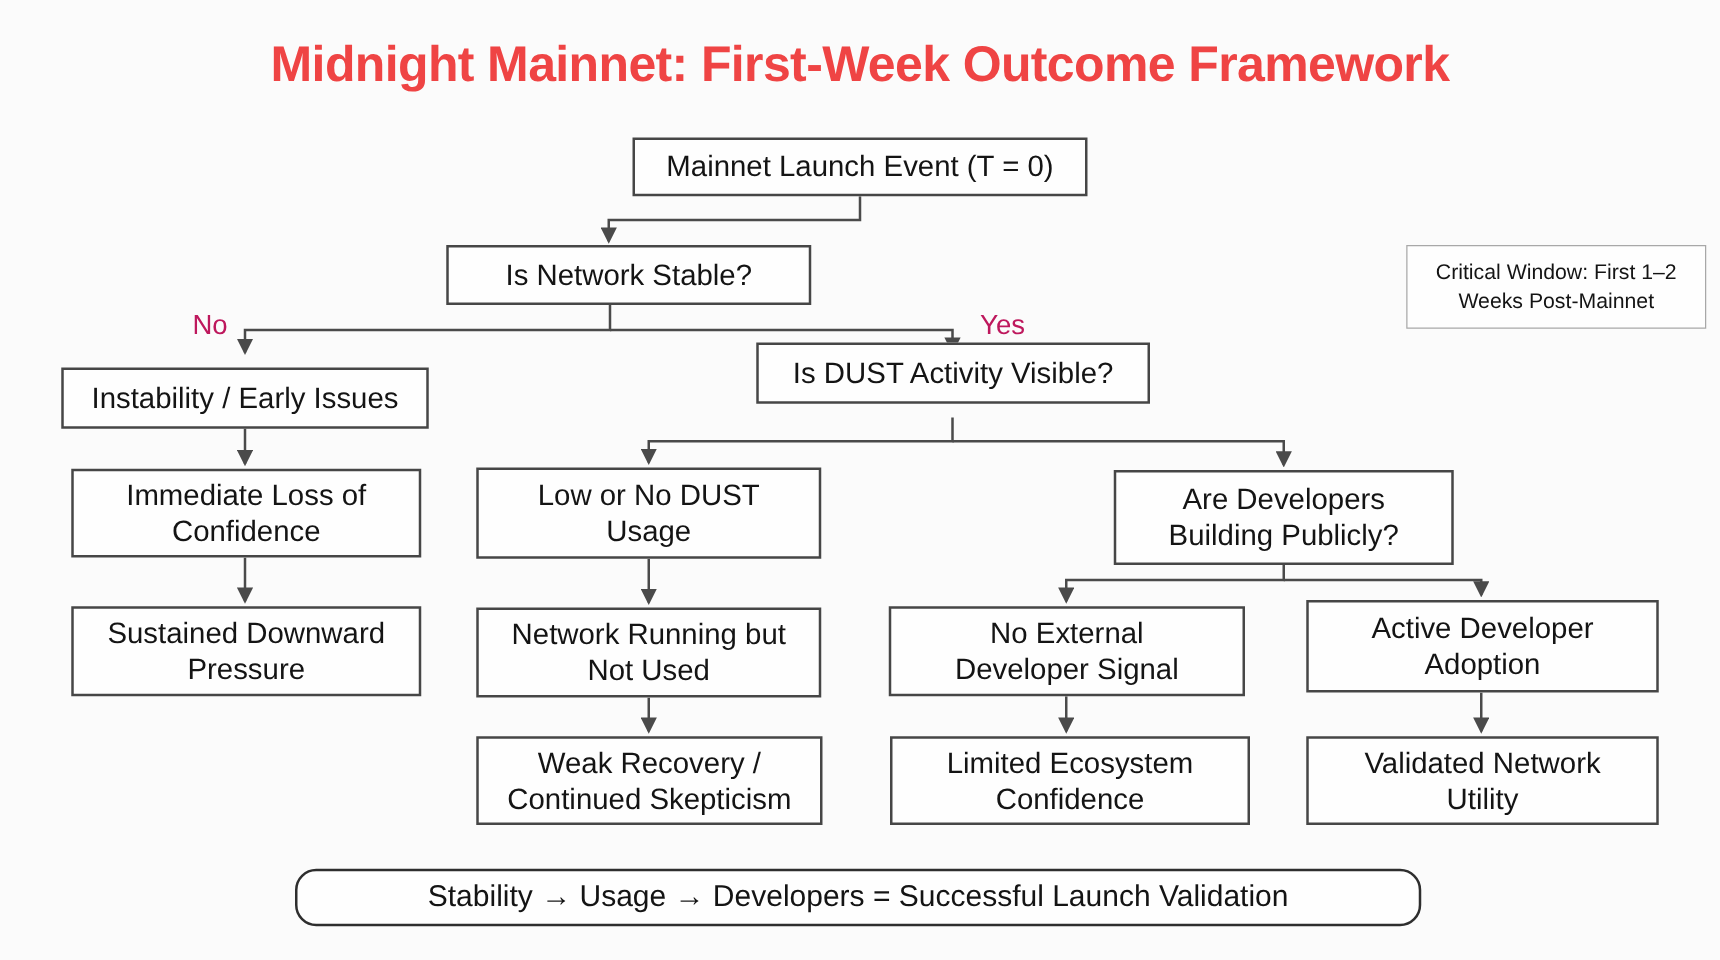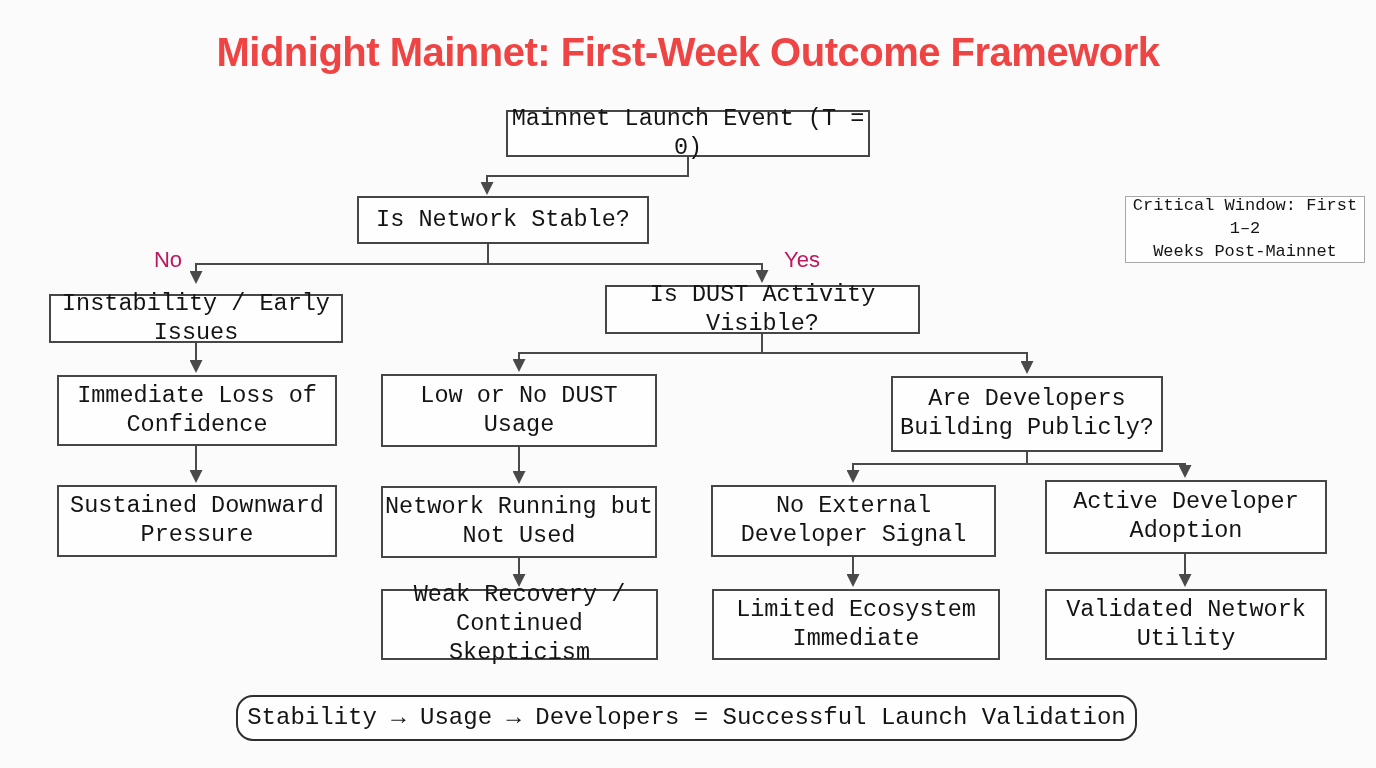--- a/index.html
+++ b/index.html
@@ -27,21 +27,20 @@
     box-sizing: border-box;
     background: #fefefe;
     border: 2px solid #464646;
     display: flex;
     align-items: center;
     justify-content: center;
     text-align: center;
     font-size: 23.5px;
     line-height: 1.23;
     white-space: pre-line;
-    font-family: Liberation Mono, monospace;
   }
   .note {
     border: 1px solid #a8a8a8;
     font-size: 17px;
     line-height: 1.35;
   }
   .summary {
     border: 2.5px solid #2e2e2e;
     font-size: 24px;
   }
@@ -57,21 +56,21 @@
     left: 0; top: 0;
     pointer-events: none;
   }
   .edge { fill: none; stroke: #4a4a4a; stroke-width: 2; }
 
   
   #n-launch        { left: 506px;  top: 110px; width: 364px; height: 47px; }
   #n-stable        { left: 357px;  top: 196px; width: 292px; height: 48px; }
   #n-note          { left: 1085px; top: 196px; width: 240px; height: 67px; margin-left: 40px; }
   #n-instability   { left: 49px;   top: 294px; width: 294px; height: 49px; }
-  #n-dust          { left: 605px;  top: 285px; width: 315px; height: 49px; }
+  #n-dust          { left: 605px;  top: 274px; width: 315px; height: 49px; }
   #n-loss          { left: 57px;   top: 375px; width: 280px; height: 71px; }
   #n-lowdust       { left: 381px;  top: 374px; width: 276px; height: 73px; }
   #n-devs          { left: 891px;  top: 376px; width: 272px; height: 76px; }
   #n-pressure      { left: 57px;   top: 485px; width: 280px; height: 72px; }
   #n-notused       { left: 381px;  top: 486px; width: 276px; height: 72px; }
   #n-nosignal      { left: 711px;  top: 485px; width: 285px; height: 72px; }
   #n-adoption      { left: 1045px; top: 480px; width: 282px; height: 74px; }
   #n-weak          { left: 381px;  top: 589px; width: 277px; height: 71px; }
   #n-limited       { left: 712px;  top: 589px; width: 288px; height: 71px; }
   #n-validated     { left: 1045px; top: 589px; width: 282px; height: 71px; }
@@ -126,18 +125,18 @@
 Pressure</div>
   <div class="node" id="n-notused">Network Running but
 Not Used</div>
   <div class="node" id="n-nosignal">No External
 Developer Signal</div>
   <div class="node" id="n-adoption">Active Developer
 Adoption</div>
   <div class="node" id="n-weak">Weak Recovery /
 Continued Skepticism</div>
   <div class="node" id="n-limited">Limited Ecosystem
-Immediate</div>
+Confidence</div>
   <div class="node" id="n-validated">Validated Network
 Utility</div>
   <div class="node summary" id="n-summary">Stability → Usage → Developers = Successful Launch Validation</div>
 
 </div>
 
 </body></html>

